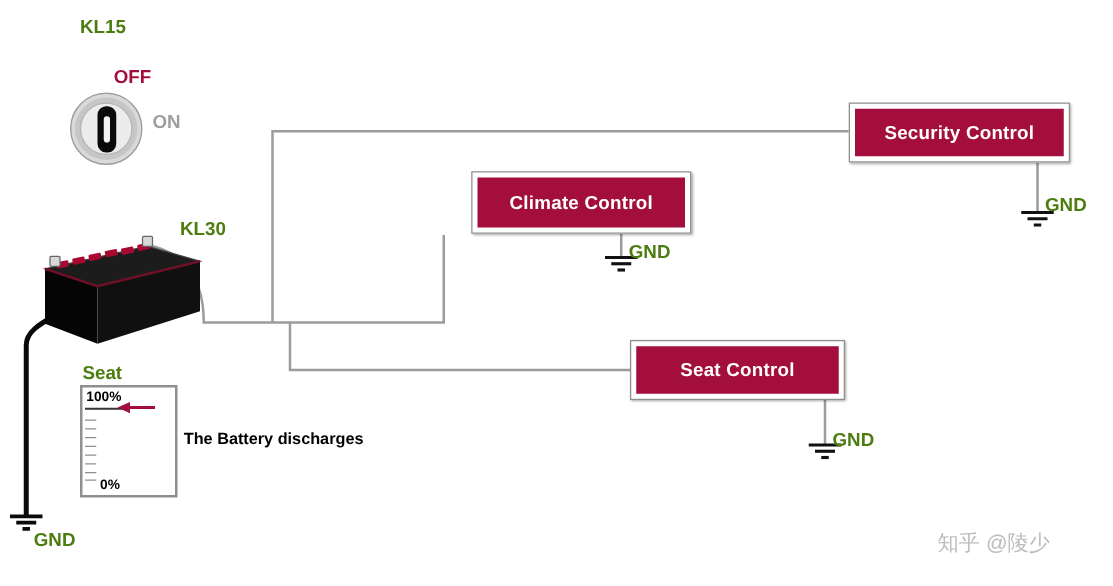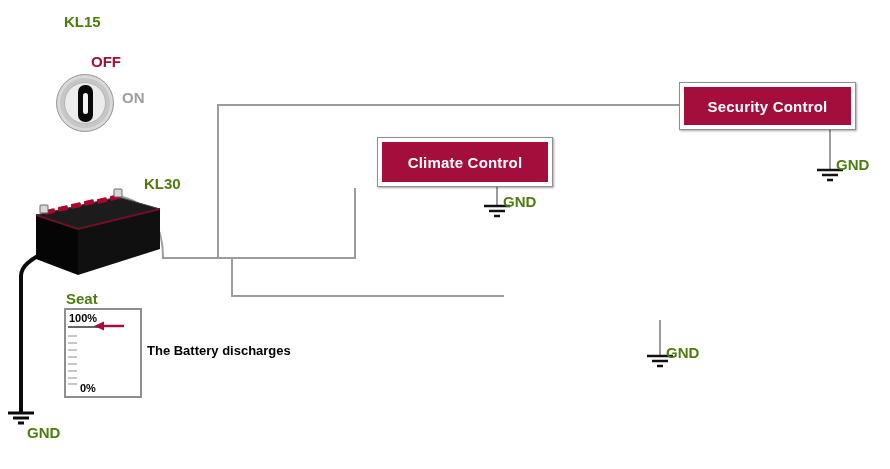--- a/index.html
+++ b/index.html
@@ -109,20 +109,23 @@
     <rect x="84" y="4" width="8" height="8" rx="1" fill="#d8d8d8" stroke="#666"></rect>
   </svg>
   <div class="lbl" style="left:144px; top:175px;">KL30</div>
 
   <div class="module" style="left:679px; top:82px; width:177px; height:48px;">
     <div class="module-inner">Security Control</div>
   </div>
   <div class="module" style="left:329px; top:137px; width:176px; height:50px;margin-left:48px;">
     <div class="module-inner">Climate Control</div>
   </div>
+  <div class="module" style="left:504px; top:272px; width:172px; height:48px;">
+    <div class="module-inner">Seat Control</div>
+  </div>
 
   <div class="lbl" style="left:836px; top:156px;">GND</div>
   <div class="lbl" style="left:503px; top:193px;">GND</div>
   <div class="lbl" style="left:666px; top:344px;">GND</div>
   <div class="lbl" style="left:27px; top:424px;">GND</div>
 
   <div class="lbl" style="left:66px; top:290px;">Seat</div>
   <div class="gauge" style="left:64px; top:308px; width:78px; height:90px;">
     <svg width="62" height="86" viewBox="0 0 62 86">
       <line x1="2" y1="17" x2="34" y2="17" stroke="#333" stroke-width="1.5"></line>
@@ -140,14 +143,15 @@
         <line x1="58" y1="16" x2="38" y2="16" stroke="#A40E3C" stroke-width="2.5"></line>
         <polygon points="28,16 38,11.5 38,20.5" fill="#A40E3C"></polygon>
       </g>
     </svg>
     <div class="gauge-max">100%</div>
     <div class="gauge-min">0%</div>
   </div>
 
   <div class="status" style="left:147px; top:343px;">The Battery discharges</div>
 
+  <div class="watermark" style="left:750px; top:423px;">知乎 @陵少</div>
 
 </div>
 
 </body></html>

